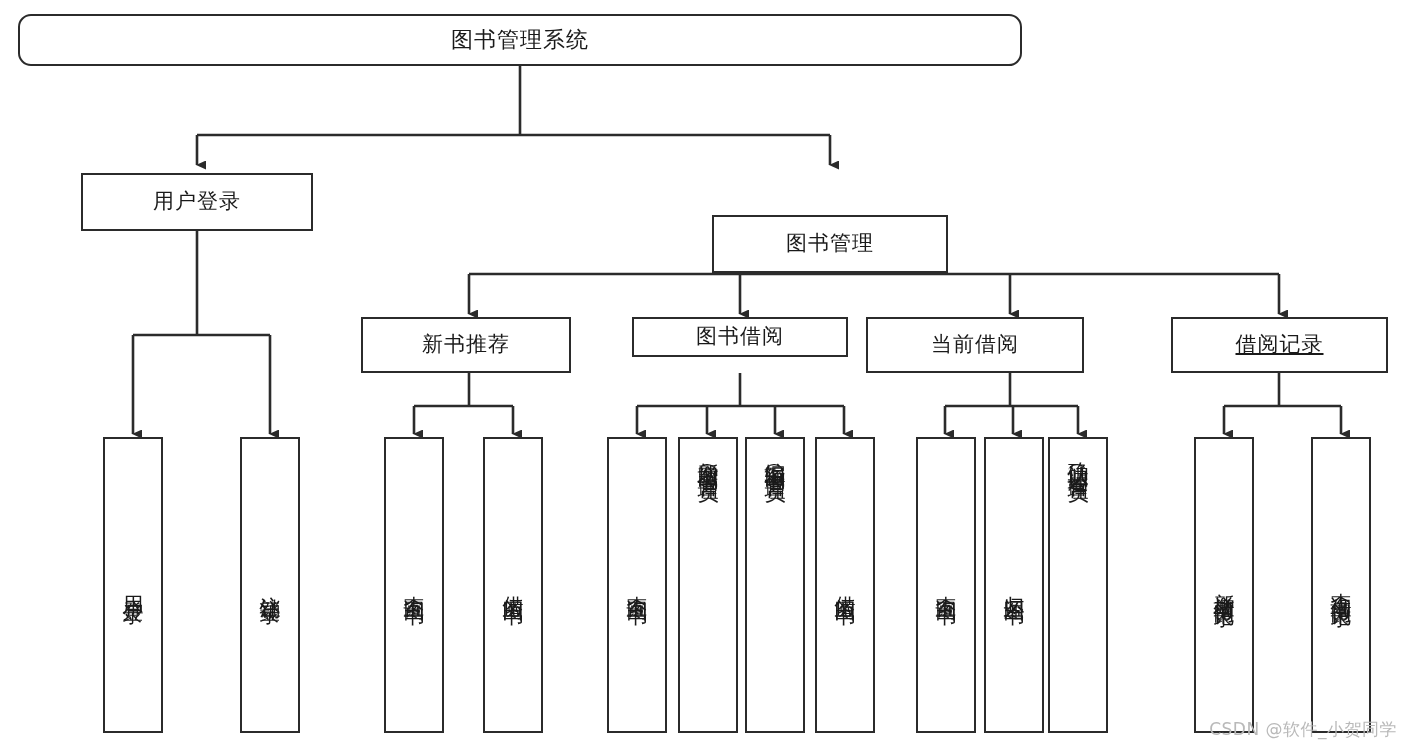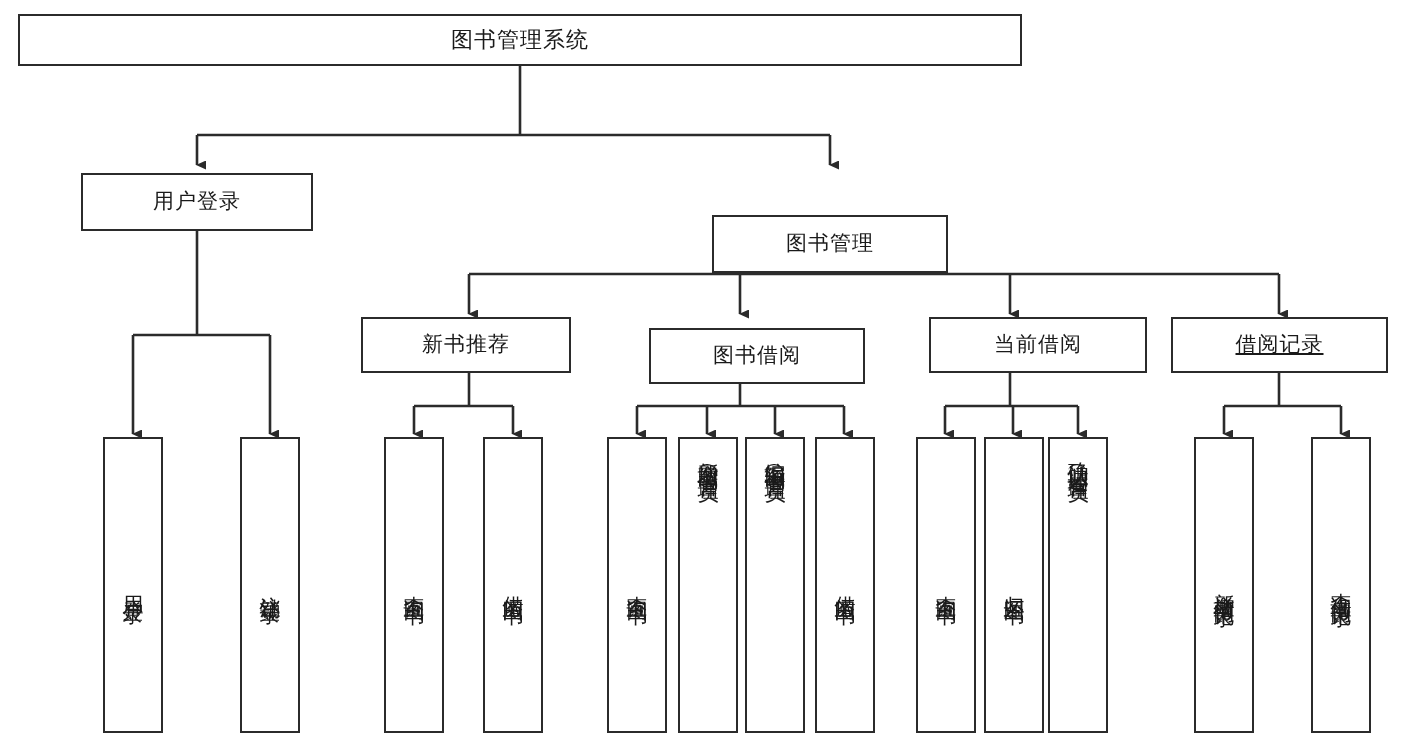--- a/index.html
+++ b/index.html
@@ -122,31 +122,31 @@
       <path d="M1013,406 L1013,434" marker-end="url(#arrowhead)"></path>
       <path d="M1078,406 L1078,434" marker-end="url(#arrowhead)"></path>
 
       <path d="M1279,373 L1279,406"></path>
       <path d="M1224,406 L1341,406"></path>
       <path d="M1224,406 L1224,434" marker-end="url(#arrowhead)"></path>
       <path d="M1341,406 L1341,434" marker-end="url(#arrowhead)"></path>
     </g>
   </svg>
 
-  <div class="node root horizontal" style="left:18px; top:14px; width:1004px; height:52px;">图书管理系统</div>
+  <div class="node root horizontal" style="left:18px; top:14px; width:1004px; height:52px;border-radius:13px;">图书管理系统</div>
 
   <div class="node horizontal" style="left:81px; top:173px; width:232px; height:58px;">用户登录</div>
 
   <div class="node horizontal" style="left:712px; top:173px; width:236px; height:58px;margin-top:42px;">图书管理</div>
 
   <div class="node horizontal" style="left:361px; top:317px; width:210px; height:56px;">新书推荐</div>
 
-  <div class="node horizontal" style="left:632px; top:328px; width:216px; height:56px;margin-left:17px;">图书借阅</div>
-
-  <div class="node horizontal" style="left:929px; top:317px; width:218px; height:56px;">当前借阅</div>
+  <div class="node horizontal" style="left:632px; top:317px; width:216px; height:40px;">图书借阅</div>
+
+  <div class="node horizontal" style="left:866px; top:317px; width:218px; height:56px;">当前借阅</div>
 
   <div class="node horizontal" style="left:1171px; top:317px; width:217px; height:56px;text-decoration:underline;">借阅记录</div>
 
   <div class="node vertical centered" style="left:103px; top:437px; width:60px; height:296px;">
     <span class="vlabel">用户登录</span>
   </div>
 
   <div class="node vertical centered" style="left:240px; top:437px; width:60px; height:296px;">
     <span class="vlabel">注销登录</span>
   </div>
@@ -188,14 +188,15 @@
   </div>
 
   <div class="node vertical centered" style="left:1194px; top:437px; width:60px; height:296px;">
     <span class="vlabel">新增借阅记录</span>
   </div>
 
   <div class="node vertical centered" style="left:1311px; top:437px; width:60px; height:296px;">
     <span class="vlabel">查询借阅记录</span>
   </div>
 
+  <div id="watermark">CSDN @软件_小贺同学</div>
 
 </div>
 
 </body></html>

